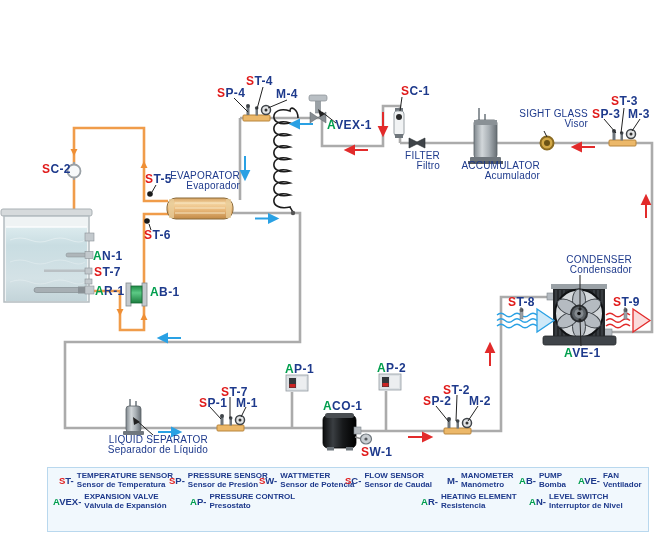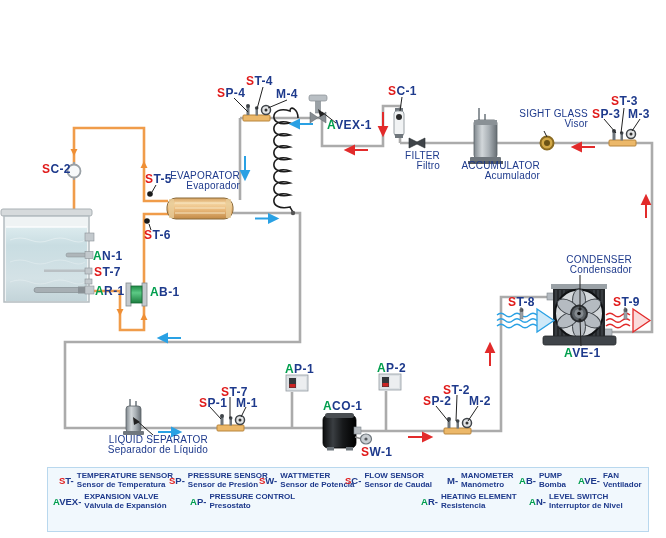--- a/index.html
+++ b/index.html
@@ -332,21 +332,21 @@
     <circle cx="580" cy="309" r="1.6"></circle>
         <circle cx="580" cy="320" r="1.6"></circle>
   </g>
 </svg>
 
 <div class="tag" style="left:42px;top:164px"><span class="pr">S</span><span>C-2</span></div>
 <div class="tag" style="left:246px;top:76px"><span class="pr">S</span><span>T-4</span></div>
 <div class="tag" style="left:217px;top:88px"><span class="pr">S</span><span>P-4</span></div>
 <div class="tag" style="left:276px;top:89px"><span>M-4</span></div>
 <div class="tag" style="left:327px;top:120px"><span class="pg">A</span><span>VEX-1</span></div>
-<div class="tag" style="left:388px;top:86px"><span class="pr">S</span><span>C-1</span></div>
+<div class="tag" style="left:401px;top:86px"><span class="pr">S</span><span>C-1</span></div>
 <div class="tag" style="left:611px;top:96px"><span class="pr">S</span><span>T-3</span></div>
 <div class="tag" style="left:592px;top:109px"><span class="pr">S</span><span>P-3</span></div>
 <div class="tag" style="left:628px;top:109px"><span>M-3</span></div>
 <div class="tag" style="left:508px;top:297px"><span class="pr">S</span><span>T-8</span></div>
 <div class="tag" style="left:613px;top:297px"><span class="pr">S</span><span>T-9</span></div>
 <div class="tag" style="left:564px;top:348px"><span class="pg">A</span><span>VE-1</span></div>
 <div class="tag" style="left:145px;top:174px"><span class="pr">S</span><span>T-5</span></div>
 <div class="tag" style="left:144px;top:230px"><span class="pr">S</span><span>T-6</span></div>
 <div class="tag" style="left:93px;top:251px"><span class="pg">A</span><span>N-1</span></div>
 <div class="tag" style="left:94px;top:267px"><span class="pr">S</span><span>T-7</span></div>

